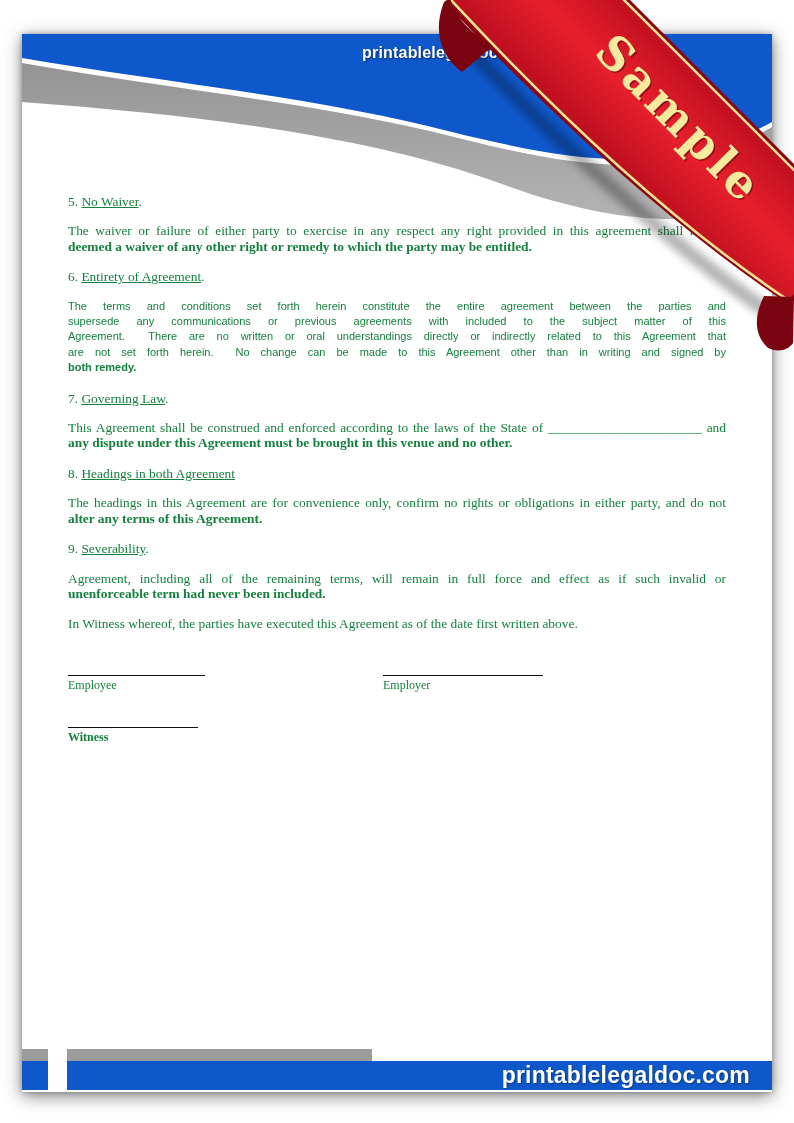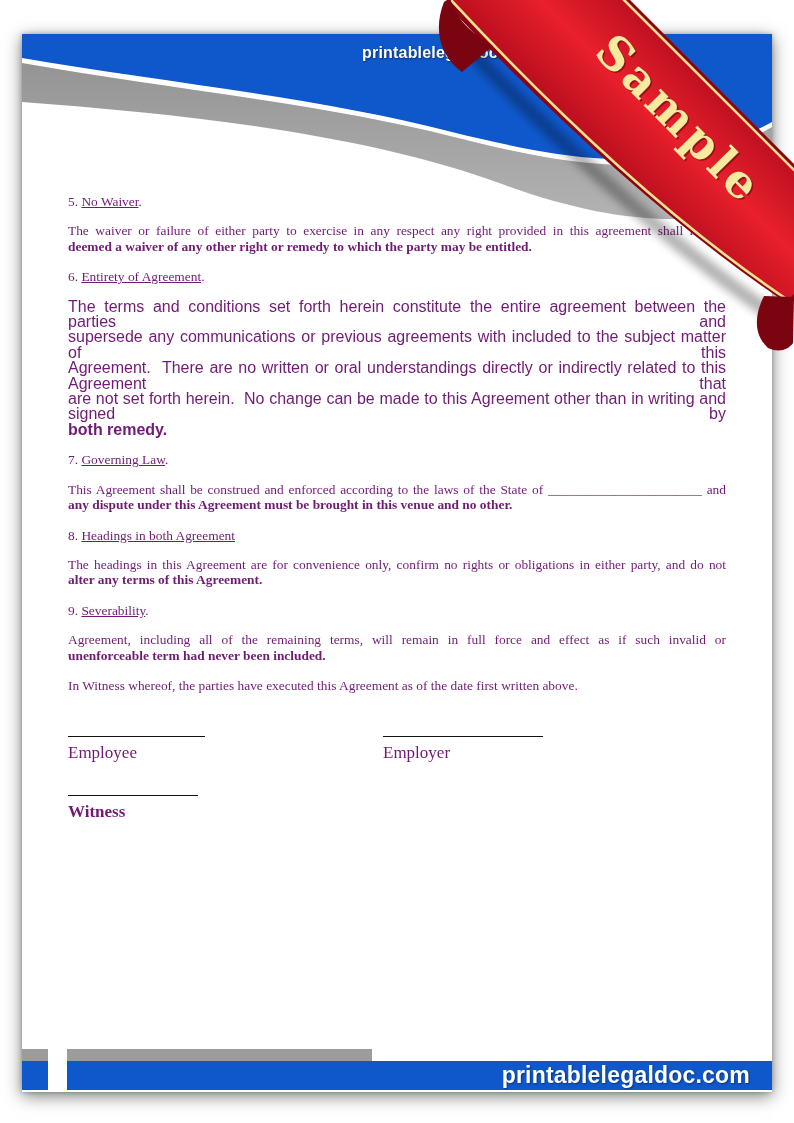--- a/index.html
+++ b/index.html
@@ -5,34 +5,34 @@
   html,body{margin:0;padding:0;background:#ffffff;}
   body{width:794px;height:1123px;position:relative;overflow:hidden;
        font-family:"Liberation Serif",serif;}
   .page{position:absolute;left:22px;top:34px;width:750px;height:1058px;
         background:#fff;box-shadow:0 4px 16px rgba(0,0,0,.50),0 0 5px rgba(0,0,0,.25);}
   .wave-svg{position:absolute;left:0;top:0;display:block;}
   .brand-top{position:absolute;left:332px;top:10px;width:190px;text-align:center;
              font-family:"Liberation Sans",sans-serif;font-weight:bold;font-size:16px;
              color:#fff;text-shadow:1px 1px 2px rgba(0,0,0,.45);letter-spacing:.2px;}
   .content{position:absolute;left:46px;top:160px;width:658px;
-           font-size:13.4px;line-height:15.4px;color:#701a75;}
+           font-size:13.4px;line-height:15.4px;color:#15803d;}
   .heading{margin:0 0 14px 0;}
   .heading .u{text-decoration:underline;}
   .para{margin:0 0 15px 0;}
-  .para.sans{font-family:"Liberation Sans",sans-serif;font-size:16px;}
+  .para.sans{font-family:"Liberation Sans",sans-serif;font-size:11px;}
   .jline{text-align:justify;text-align-last:justify;}
   .jlast{text-align:justify;text-align-last:auto;font-weight:bold;}
   .closing{margin:0 0 15px 0;}
   .sig-row1{display:flex;margin-top:42px;}
   .sig-col1{width:315px;}
   .sig-row2{margin-top:33px;font-weight:bold;}
   .sig-line{border-bottom:1.4px solid #111;height:1px;}
   .sig-line.w137{width:137px;} .sig-line.w160{width:160px;} .sig-line.w130{width:130px;}
-  .sig-label{margin-top:8px;font-size:17px;}
+  .sig-label{margin-top:2px;font-size:12px;}
   
   .f-gray-block{position:absolute;left:0;top:1015px;width:26px;height:12px;background:#9c9c9c;}
   .f-blue-block{position:absolute;left:0;top:1027px;width:26px;height:29px;background:#0f58cc;}
   .f-gray-bar{position:absolute;left:45px;top:1015px;width:305px;height:12px;background:#9c9c9c;}
   .f-blue-bar{position:absolute;left:45px;top:1027px;width:705px;height:29px;background:#0f58cc;
               box-sizing:border-box;padding-right:22px;text-align:right;
               font-family:"Liberation Sans",sans-serif;font-weight:bold;font-size:23px;
               line-height:29px;color:#fff;text-shadow:1px 1px 2px rgba(0,0,0,.4);letter-spacing:.2px;}
   .ribbon-svg{position:absolute;left:0;top:0;z-index:6;pointer-events:none;}
 </style>

